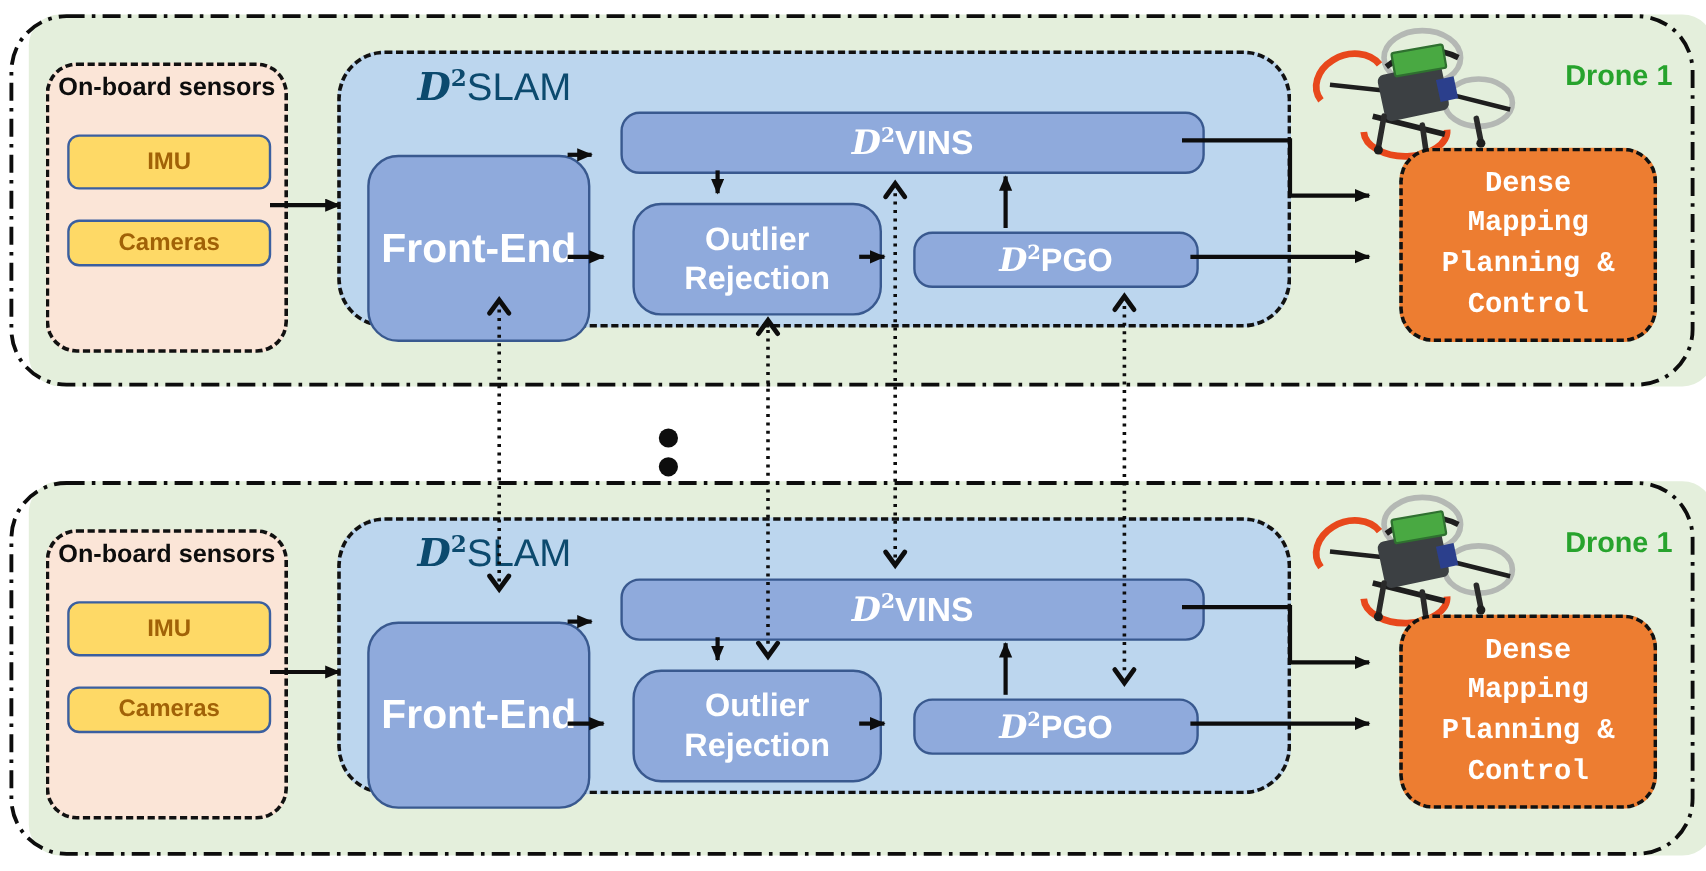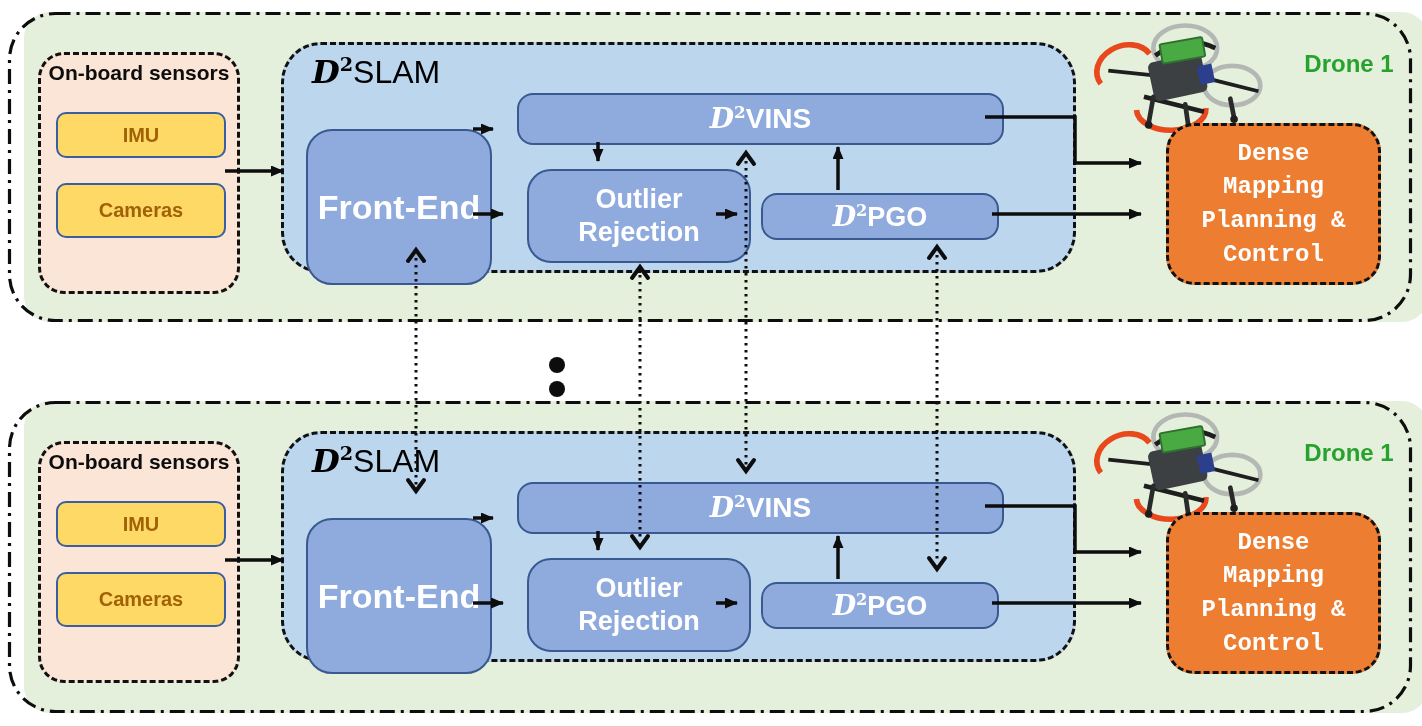--- a/index.html
+++ b/index.html
@@ -8,31 +8,31 @@
   .panel{position:absolute;left:24px;width:1404px;background:#e4efdc;border-radius:26px;}
   .p1{top:12px;height:310px;}
   .p2{top:401px;height:312px;}
   .obs{position:absolute;left:14px;top:40px;width:202px;height:242px;background:#fbe5d7;
        border:3px dashed #111;border-radius:26px;box-sizing:border-box;}
   .obs-title{text-align:center;margin-top:6px;font-weight:bold;font-size:21px;color:#0d0d0d;}
   .sensor{position:absolute;left:15px;width:170px;background:#fed966;border:2px solid #3a5fa0;
           border-radius:10px;color:#a16207;font-weight:bold;font-size:20px;
           display:flex;align-items:center;justify-content:center;box-sizing:border-box;}
   .imu{top:57px;height:46px;}
-  .cam{top:128px;height:55px;}
+  .cam{top:128px;height:39px;}
   .dslam{position:absolute;left:257px;top:30px;width:795px;height:231px;background:#bcd6ee;
          border:3px dashed #111;border-radius:40px;box-sizing:border-box;}
-  .dslam-title{position:absolute;left:28px;top:8px;width:200px;
-               font-size:32px;color:#000000;}
+  .dslam-title{position:absolute;left:28px;top:8px;width:200px;text-align:center;
+               font-size:32px;color:#0c4a6e;}
   .bluebox{position:absolute;background:#8faadc;border:2.5px solid #39598f;color:#fff;
            font-weight:bold;display:flex;align-items:center;justify-content:center;
            text-align:center;box-sizing:border-box;}
   .fe{left:22px;top:68px;width:186px;height:156px;border-radius:26px;font-size:34px;margin-top:16px;}
   .vins{left:233px;top:48px;width:487px;height:52px;border-radius:16px;font-size:28px;}
-  .outlier{left:243px;top:124px;width:224px;height:94px;border-radius:24px;font-size:27px;line-height:1.22;padding:4px 20px;}
+  .outlier{left:243px;top:124px;width:208px;height:94px;border-radius:24px;font-size:27px;line-height:1.22;padding:4px 20px;}
   .pgo{left:477px;top:148px;width:238px;height:47px;border-radius:16px;font-size:27px;}
   .dense{position:absolute;left:1142px;top:111px;width:215px;height:162px;background:#ed7d31;
          border:3.5px dashed #111;border-radius:28px;color:#fff;font-weight:bold;font-size:24px;
          display:flex;flex-direction:column;align-items:center;justify-content:center;
          line-height:1.4;box-sizing:border-box;font-family:Liberation Mono, monospace;}
   .dronelabel{position:absolute;left:1240px;top:38px;width:170px;text-align:center;
               font-size:24px;font-weight:bold;color:#27a32d;}
   .droneimg{position:absolute;left:1054px;top:6px;width:192px;height:122px;}
   .mathd{font-family:"DejaVu Serif",serif;font-style:italic;font-weight:bold;}
   .sup{font-size:0.6em;vertical-align:super;font-weight:bold;font-family:"DejaVu Serif",serif;}

